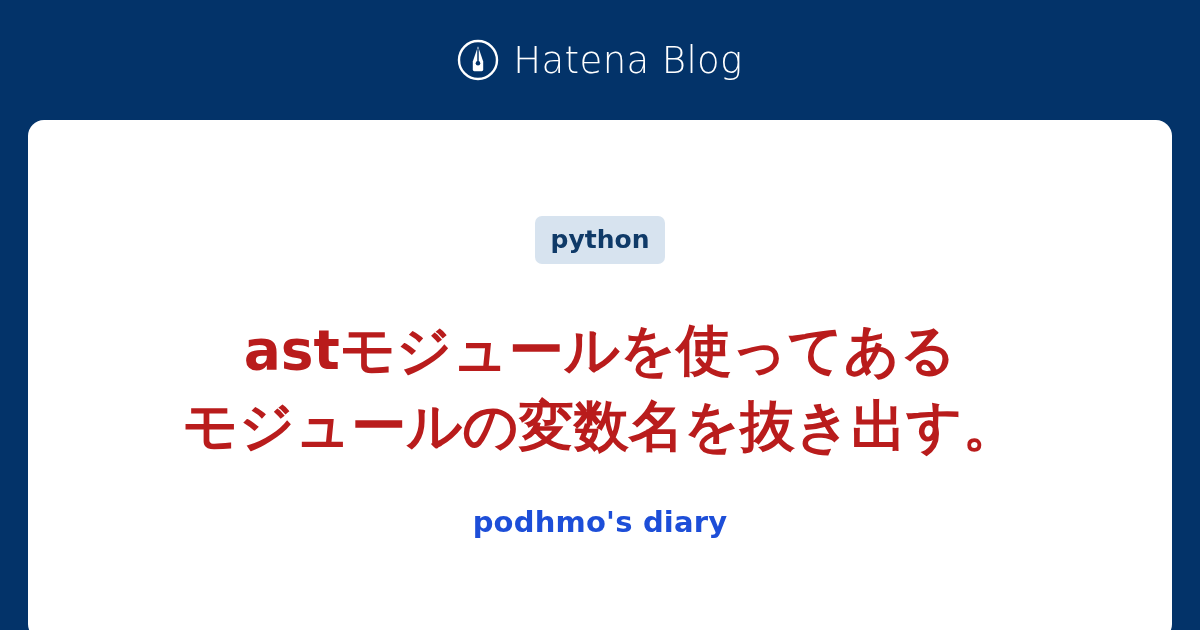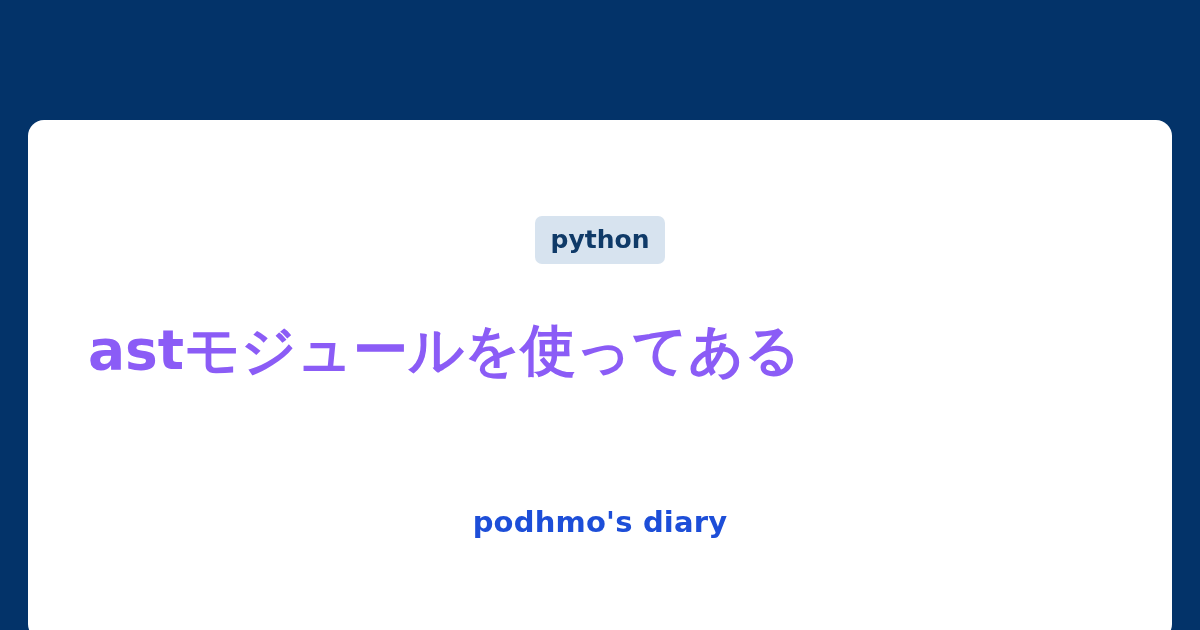--- a/index.html
+++ b/index.html
@@ -89,22 +89,22 @@
     letter-spacing: 0px;
     font-family: "DejaVu Sans", "Liberation Sans", sans-serif;
   }
 
   
   .entry-title {
     position: absolute;
     left: 60px;
     top: 155px;
     width: 1024px;
-    text-align: left;
-    color: #8b5cf6;
+    text-align: center;
+    color: #b91c1c;
     font-size: 55px;
     font-weight: bold;
     line-height: 76px;
     letter-spacing: 0px;
     font-family: "DejaVu Sans", "Liberation Sans", sans-serif;
   }
 
   
   .blog-name {
     position: absolute;
@@ -118,30 +118,42 @@
     line-height: 1;
     letter-spacing: 0.2px;
     font-family: "DejaVu Sans", "Liberation Sans", sans-serif;
   }
 </style>
 </head>
 <body>
 
 <div class="og-canvas">
 
+  <div class="brand">
+    <span class="brand-mark">
+      <svg viewBox="0 0 42 42" width="42" height="42" aria-hidden="true">
+        <circle cx="21" cy="21" r="19" fill="none" stroke="#ffffff" stroke-width="2.4"></circle>
+        <path d="M21 7.2 L26.2 22.4 L26.2 30.6 Q26.2 32.2 24.7 32.2 L17.3 32.2 Q15.8 32.2 15.8 30.6 L15.8 22.4 Z" fill="#ffffff"></path>
+        <path d="M21 9.6 L21 25.6" stroke="#033369" stroke-width="1.5" fill="none"></path>
+        <circle cx="21" cy="24.3" r="2.3" fill="#033369"></circle>
+      </svg>
+    </span>
+    <span class="brand-name">Hatena Blog</span>
+  </div>
 
   <div class="card">
     <div class="card-inner">
 
       <div class="tag-row">
         <span class="tag">python</span>
       </div>
 
       <h1 class="entry-title">
         <span>astモジュールを使ってある</span><br>
+        <span>モジュールの変数名を抜き出す。</span>
       </h1>
 
       <div class="blog-name">podhmo's diary</div>
 
     </div>
   </div>
 
 </div>
 
 </body></html>

